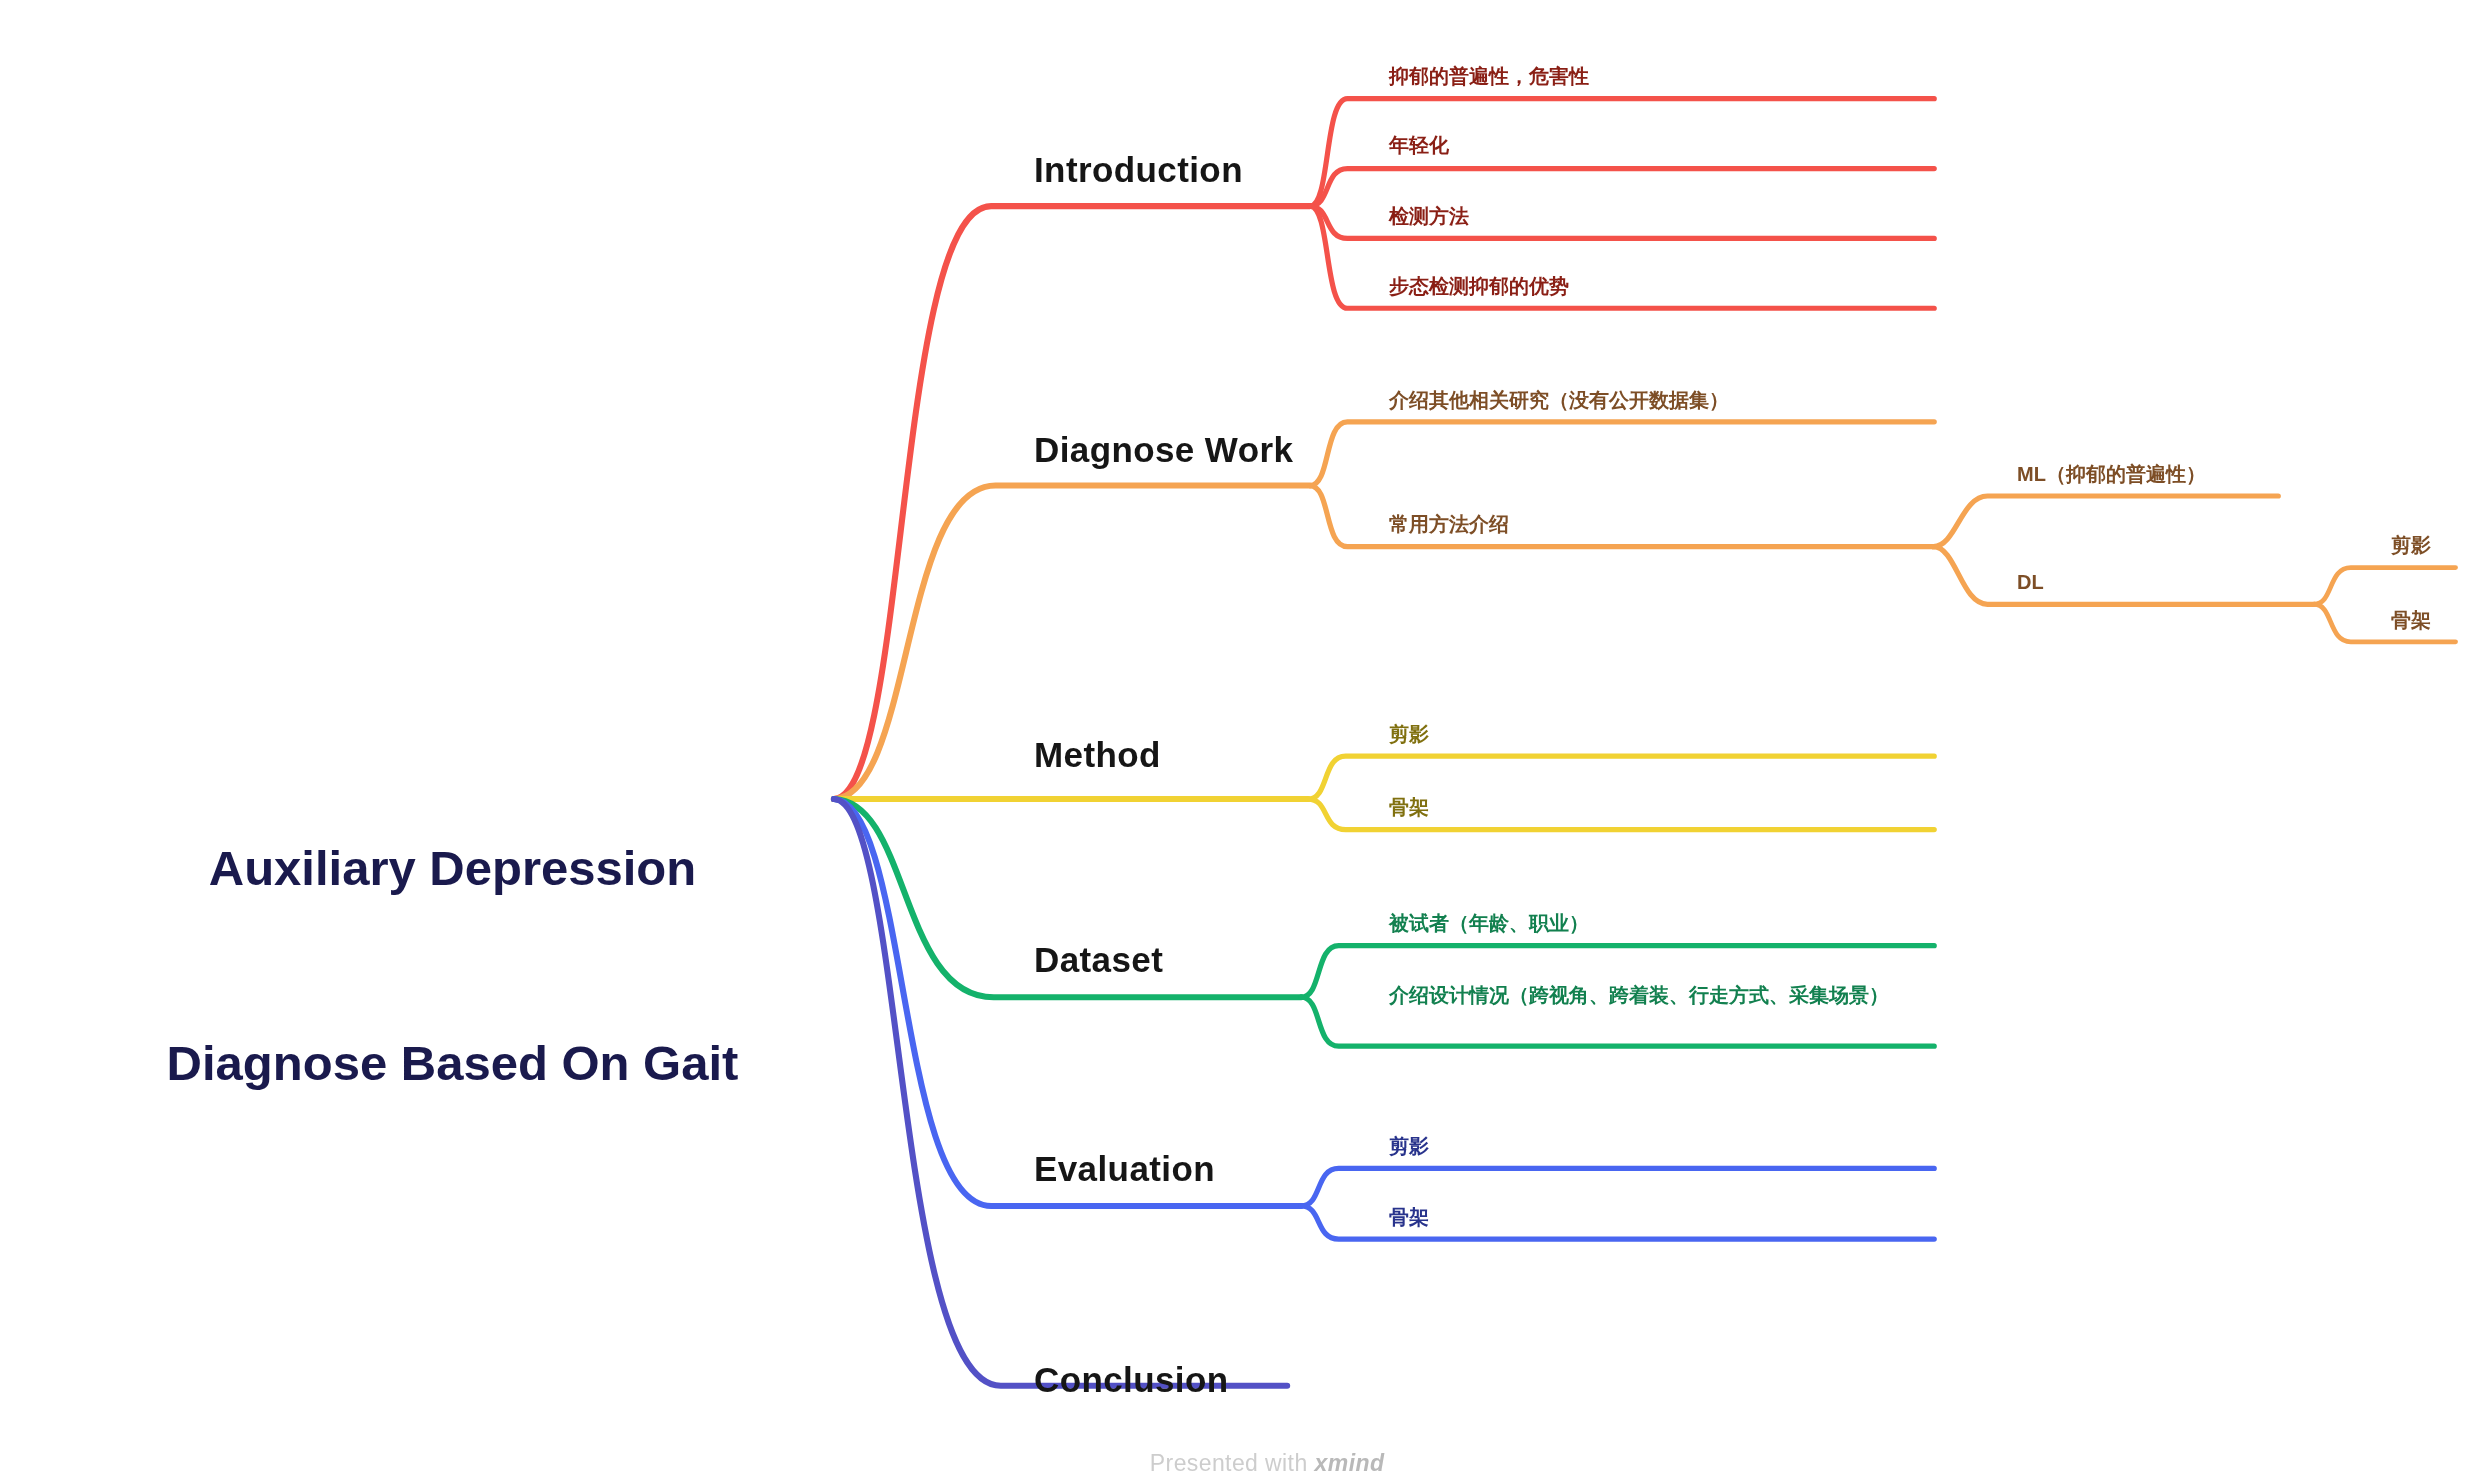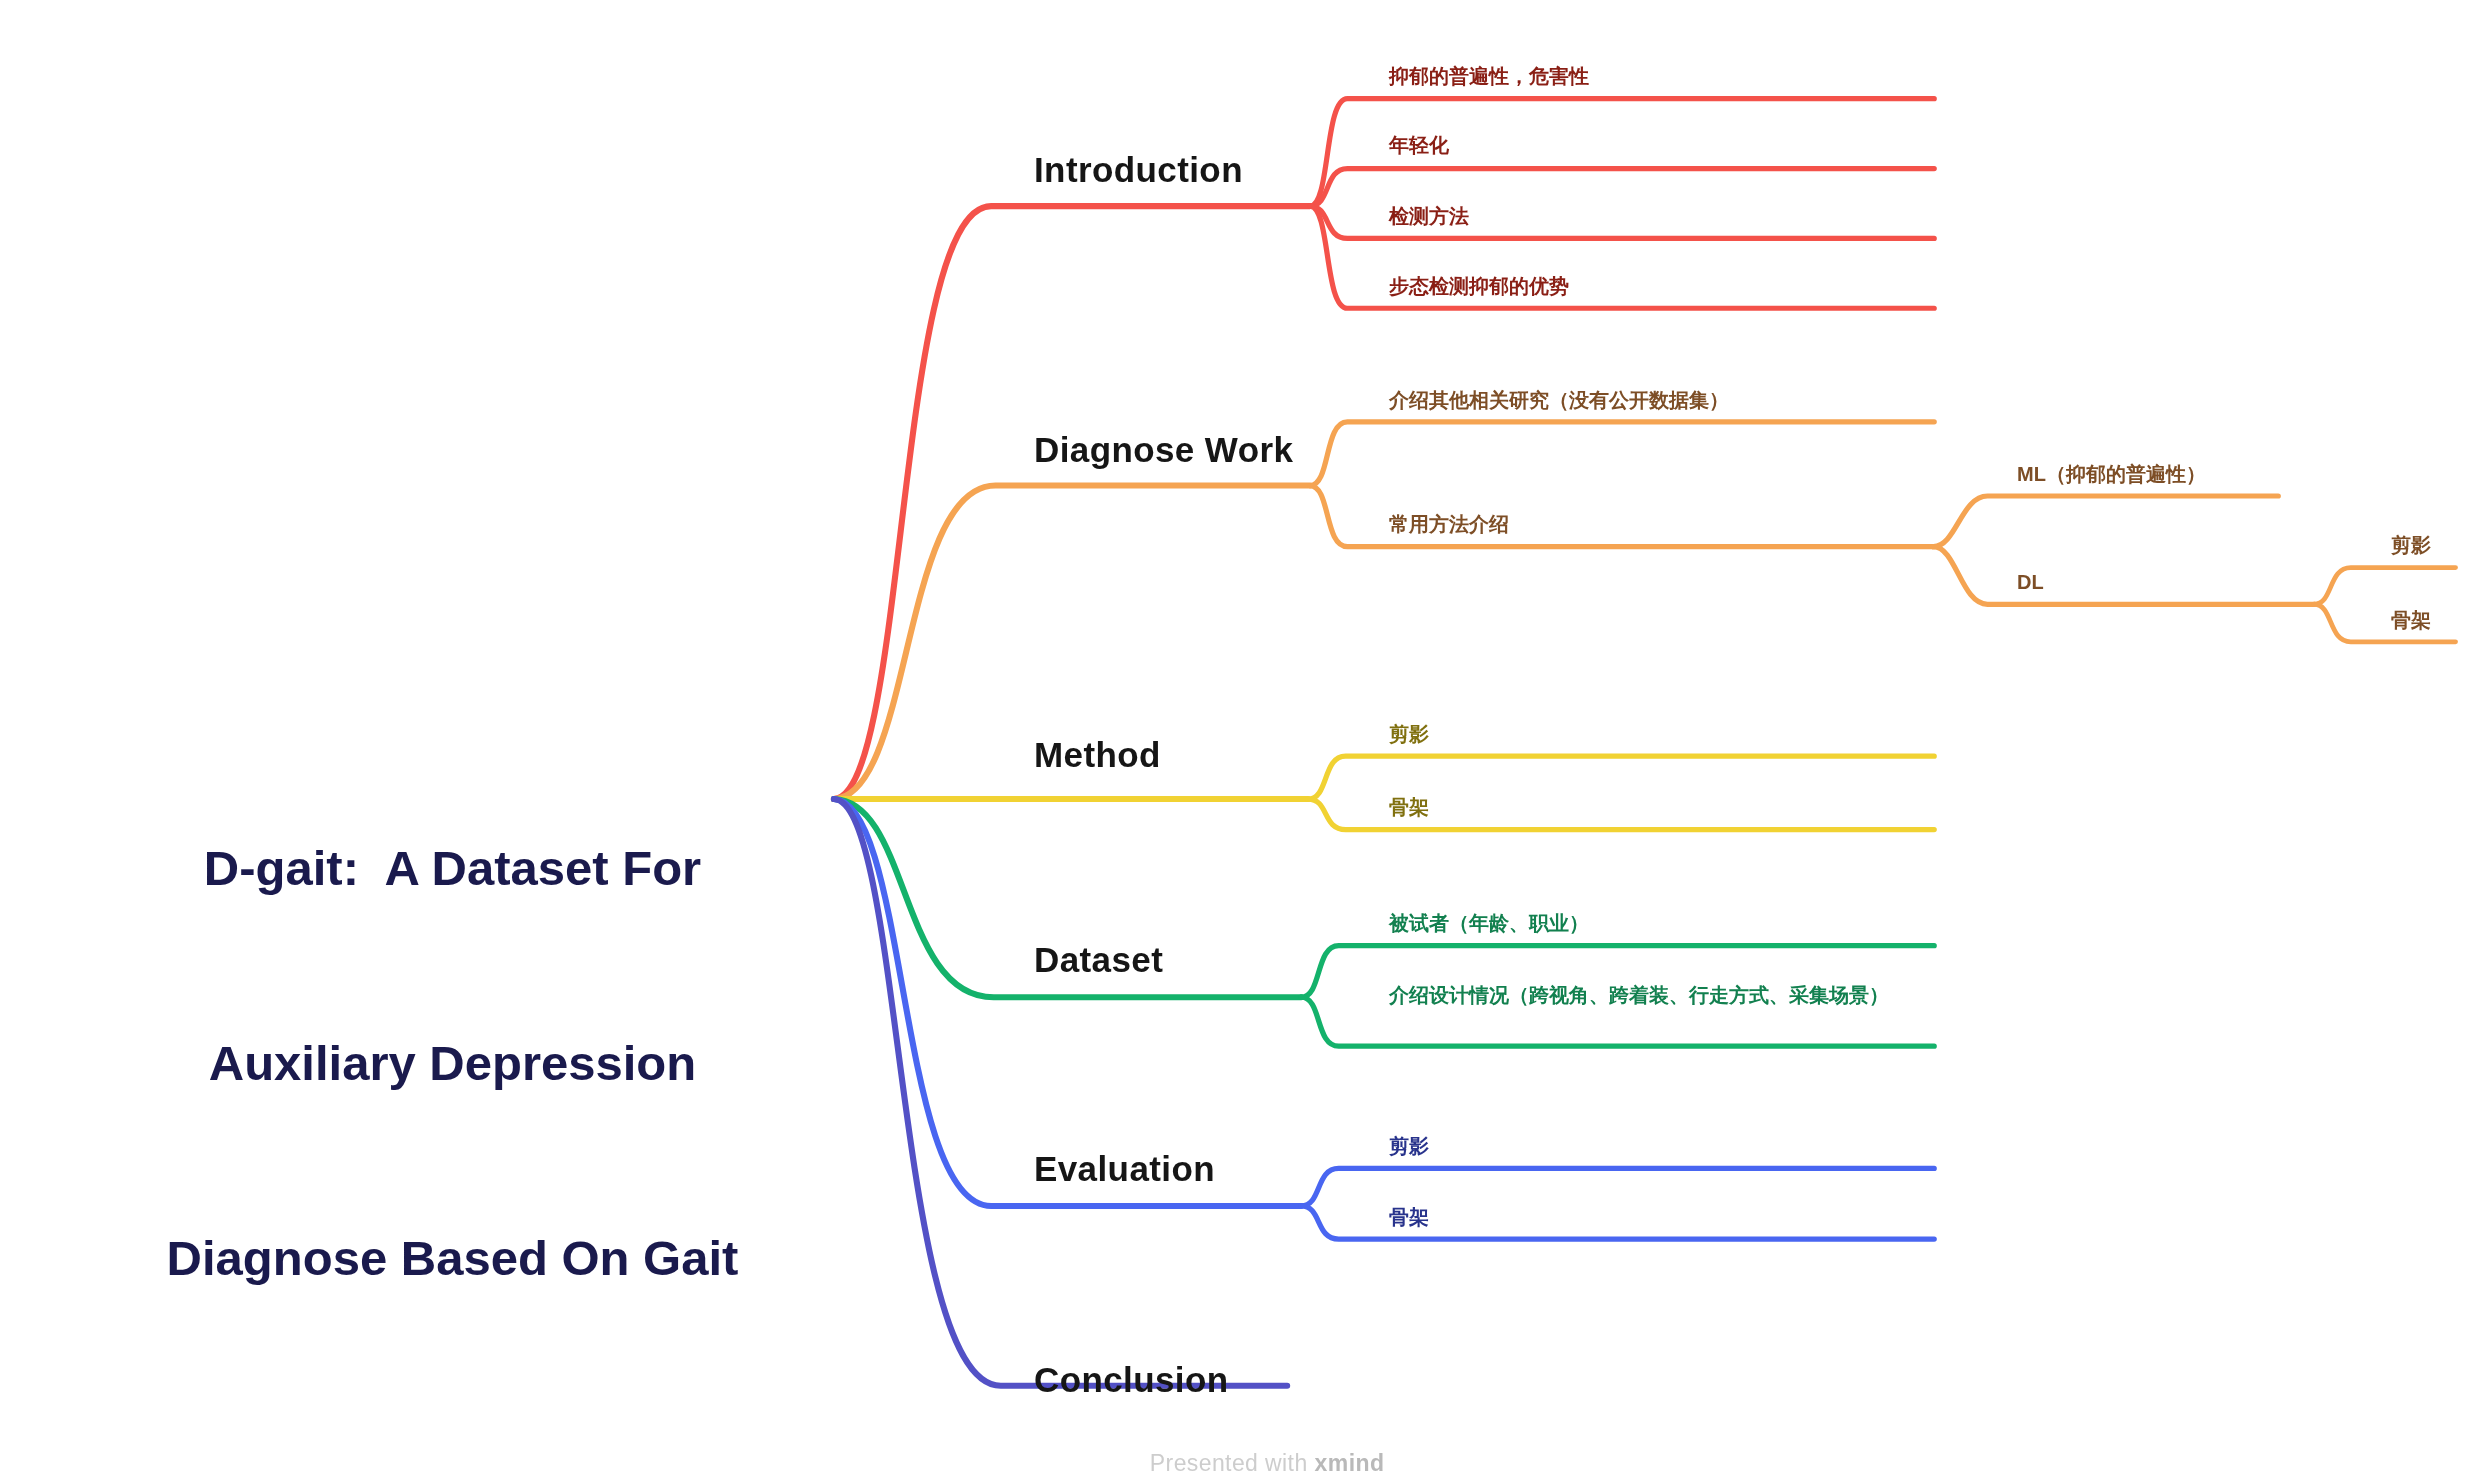--- a/index.html
+++ b/index.html
@@ -35,21 +35,21 @@
   .c-rel  {color:var(--text-related,#7d4e26);}
   .c-met  {color:var(--text-method,#80700f);}
   .c-dat  {color:var(--text-dataset,#12804f);}
   .c-eva  {color:var(--text-evaluation,#28338c);}
   .wrap{white-space:normal;width:576px;word-break:break-all;}
 
   .footer{
     left:1035px;top:1423px;width:437px;text-align:center;
     font-size:23px;color:var(--footer-text,#cdcdcd);letter-spacing:0.4px;
   }
-  .footer .brand{font-weight:700;color:var(--footer-brand,#b9b9b9);margin-left:7px;}
+  .footer .brand{font-weight:700;color:var(--footer-brand,#b9b9b9);margin-left:7px;font-style:italic;}
 </style>
 </head>
 <body>
 
 <div id="canvas">
 
   <svg id="lines" width="2487" height="1481" viewBox="0 0 2848 1696">
 
     <g class="s-intro">
       <path class="w7" d="M955,915 C1040,910 1025,236 1135,236 L1500,236"></path>
@@ -86,21 +86,20 @@
       <path class="w6" d="M1490,1381 C1514,1381 1506,1338 1533,1338 L2215,1338"></path>
       <path class="w6" d="M1490,1381 C1514,1381 1506,1419 1533,1419 L2215,1419"></path>
     </g>
 
     <g class="s-con">
       <path class="w7" d="M955,915 C1035,919 1025,1587 1146,1587 L1474,1587"></path>
     </g>
   </svg>
 
   <div class="node title">
-    <div>D-gait:  A Dataset For</div>
     <div>Auxiliary Depression</div>
     <div>Diagnose Based On Gait</div>
   </div>
 
   <div class="node label" style="left:1034px;top:150px">Introduction</div>
   <div class="node label" style="left:1034px;top:430px">Diagnose Work</div>
   <div class="node label" style="left:1034px;top:735px">Method</div>
   <div class="node label" style="left:1034px;top:940px">Dataset</div>
   <div class="node label" style="left:1034px;top:1149px">Evaluation</div>
   <div class="node label" style="left:1034px;top:1360px">Conclusion</div>

